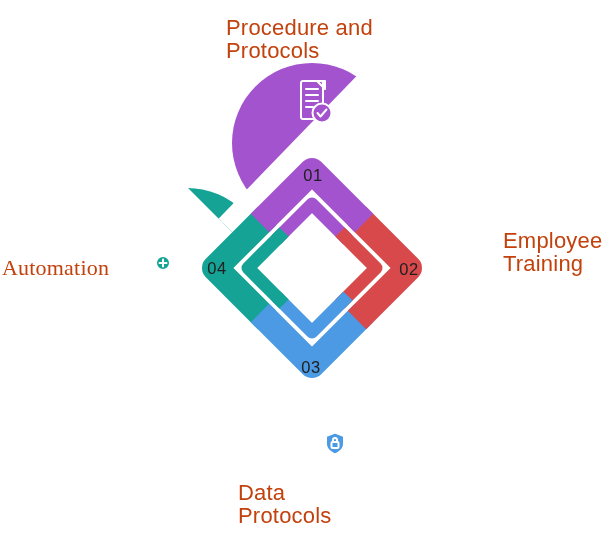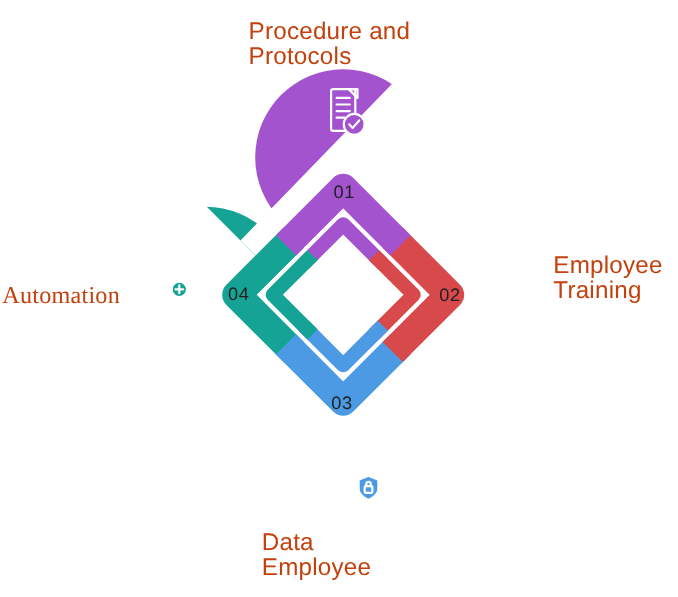--- a/index.html
+++ b/index.html
@@ -117,15 +117,15 @@
         <path d="M9,-14.5 v2.5 M9,2.5 v2.5 M-0.5,-5 h2.5 M16,-5 h2.5"></path>
       </g>
     </g>
   </svg>
 
   <div class="label label-top">Procedure and
 Protocols</div>
   <div class="label label-right">Employee
 Training</div>
   <div class="label label-bottom">Data
-Employee</div>
+Protocols</div>
   <div class="label label-left">Automation</div>
 </div>
 
 </body></html>

